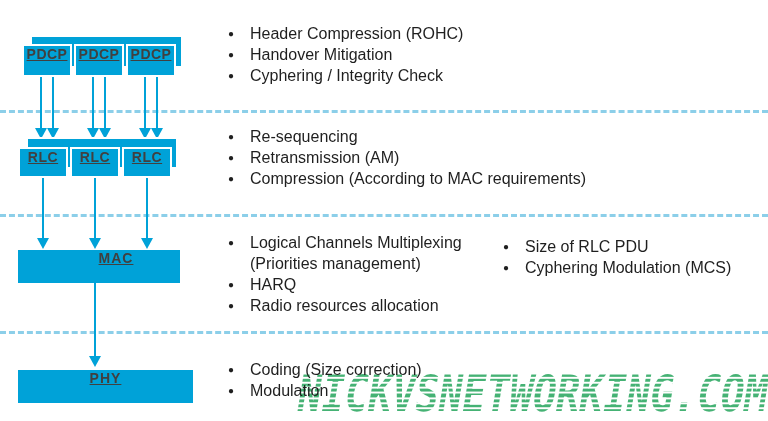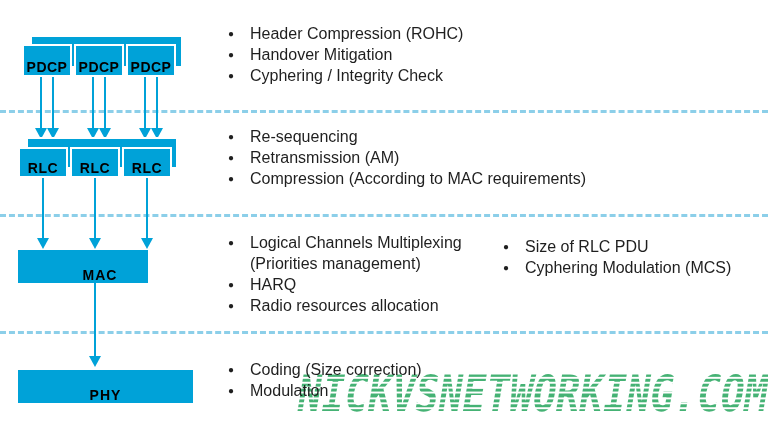--- a/index.html
+++ b/index.html
@@ -7,35 +7,35 @@
          font-family:"Liberation Sans","DejaVu Sans",sans-serif;}
 
   
   .divider{position:absolute;left:0;width:768px;height:0;border-top:3px dashed #8ccfe9;z-index:0;}
   .divider.d1{top:110px;}
   .divider.d2{top:214px;}
   .divider.d3{top:331px;}
 
   
   .pbox{position:absolute;background:#00a2d8;box-sizing:border-box;z-index:3;
-        display:flex;align-items:flex-end;justify-content:center;
-        color:#000000;font-weight:bold;font-size:14px;letter-spacing:.5px;}
+        display:flex;align-items:flex-start;justify-content:center;
+        color:#404040;font-weight:bold;font-size:14px;letter-spacing:.5px;text-decoration:underline;}
   .backbox{position:absolute;background:#00a2d8;border:2px solid #fff;box-sizing:border-box;z-index:2;}
 
   .pdcp-back{left:30px;top:35px;width:153px;height:33px;}
   .pdcp1{left:22px;top:44px;width:50px;height:33px;border:2px solid #fff;}
   .pdcp2{left:74px;top:44px;width:50px;height:33px;border:2px solid #fff;}
   .pdcp3{left:126px;top:44px;width:50px;height:33px;border:2px solid #fff;}
 
   .rlc-back{left:26px;top:137px;width:152px;height:32px;}
   .rlc1{left:18px;top:147px;width:50px;height:31px;border:2px solid #fff;}
   .rlc2{left:70px;top:147px;width:50px;height:31px;border:2px solid #fff;}
   .rlc3{left:122px;top:147px;width:50px;height:31px;border:2px solid #fff;}
 
-  .mac{left:18px;top:250px;width:130px;height:33px;letter-spacing:1px;padding-left:34px;}
+  .mac{left:18px;top:250px;width:162px;height:33px;letter-spacing:1px;padding-left:34px;}
   .phy{left:18px;top:370px;width:175px;height:33px;letter-spacing:1px;}
 
   
   .aline{position:absolute;width:2px;background:#00a2d8;z-index:1;}
   .ahead{position:absolute;width:0;height:0;border-left:6px solid transparent;
          border-right:6px solid transparent;border-top:11px solid #00a2d8;z-index:2;}
 
   
   .blist{position:absolute;z-index:4;color:#1f1f1f;font-size:16px;line-height:21px;}
   .bitem{display:flex;}

